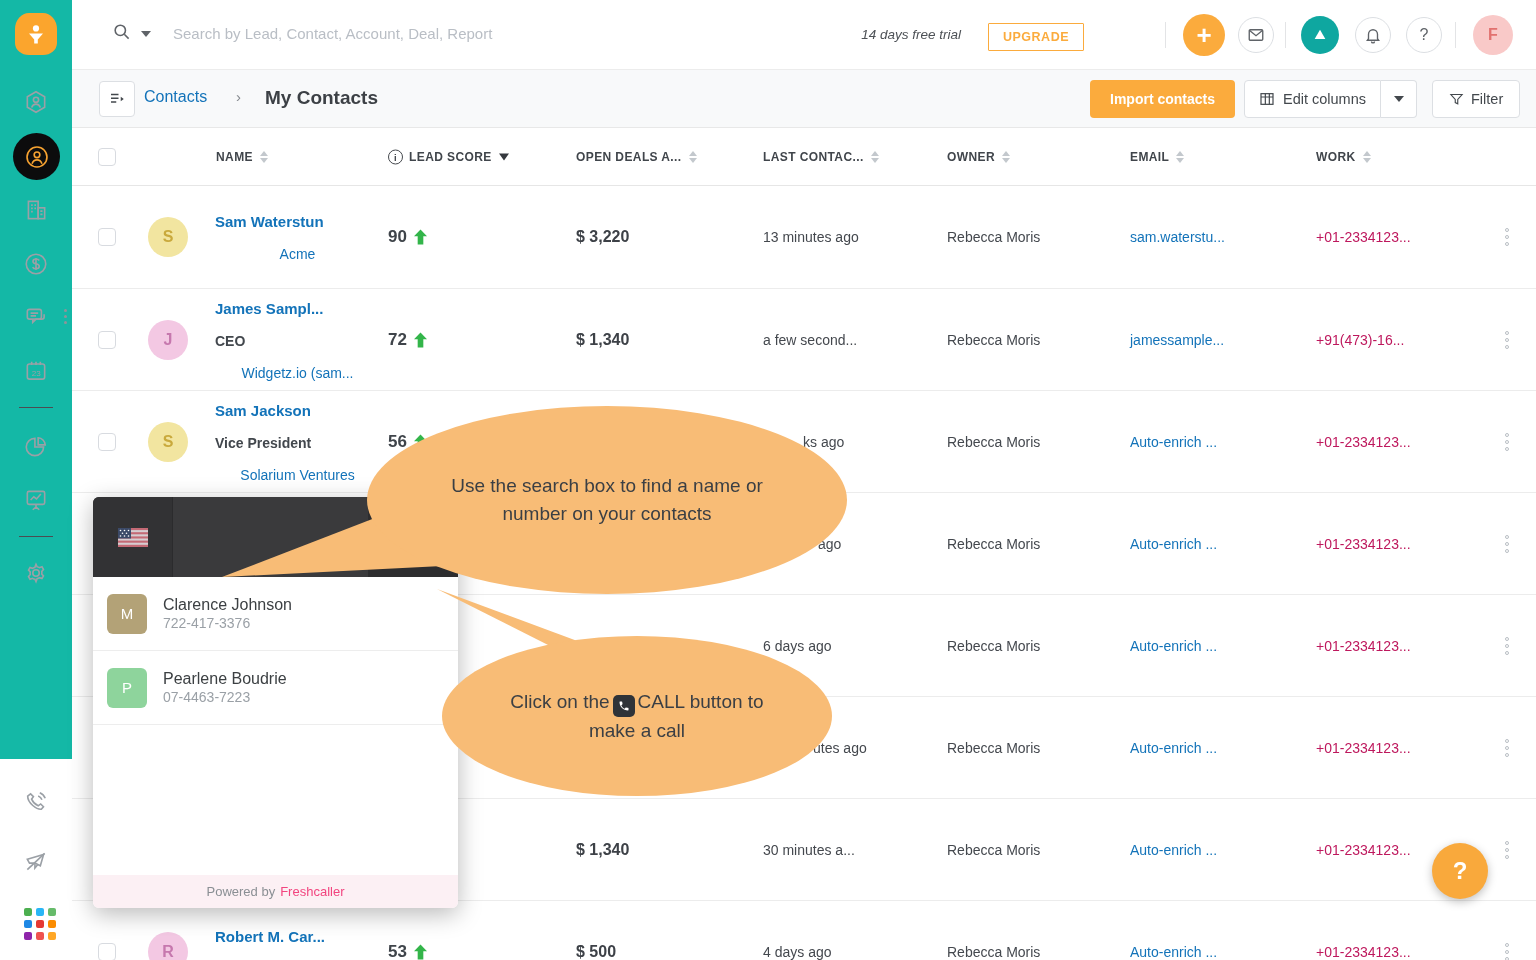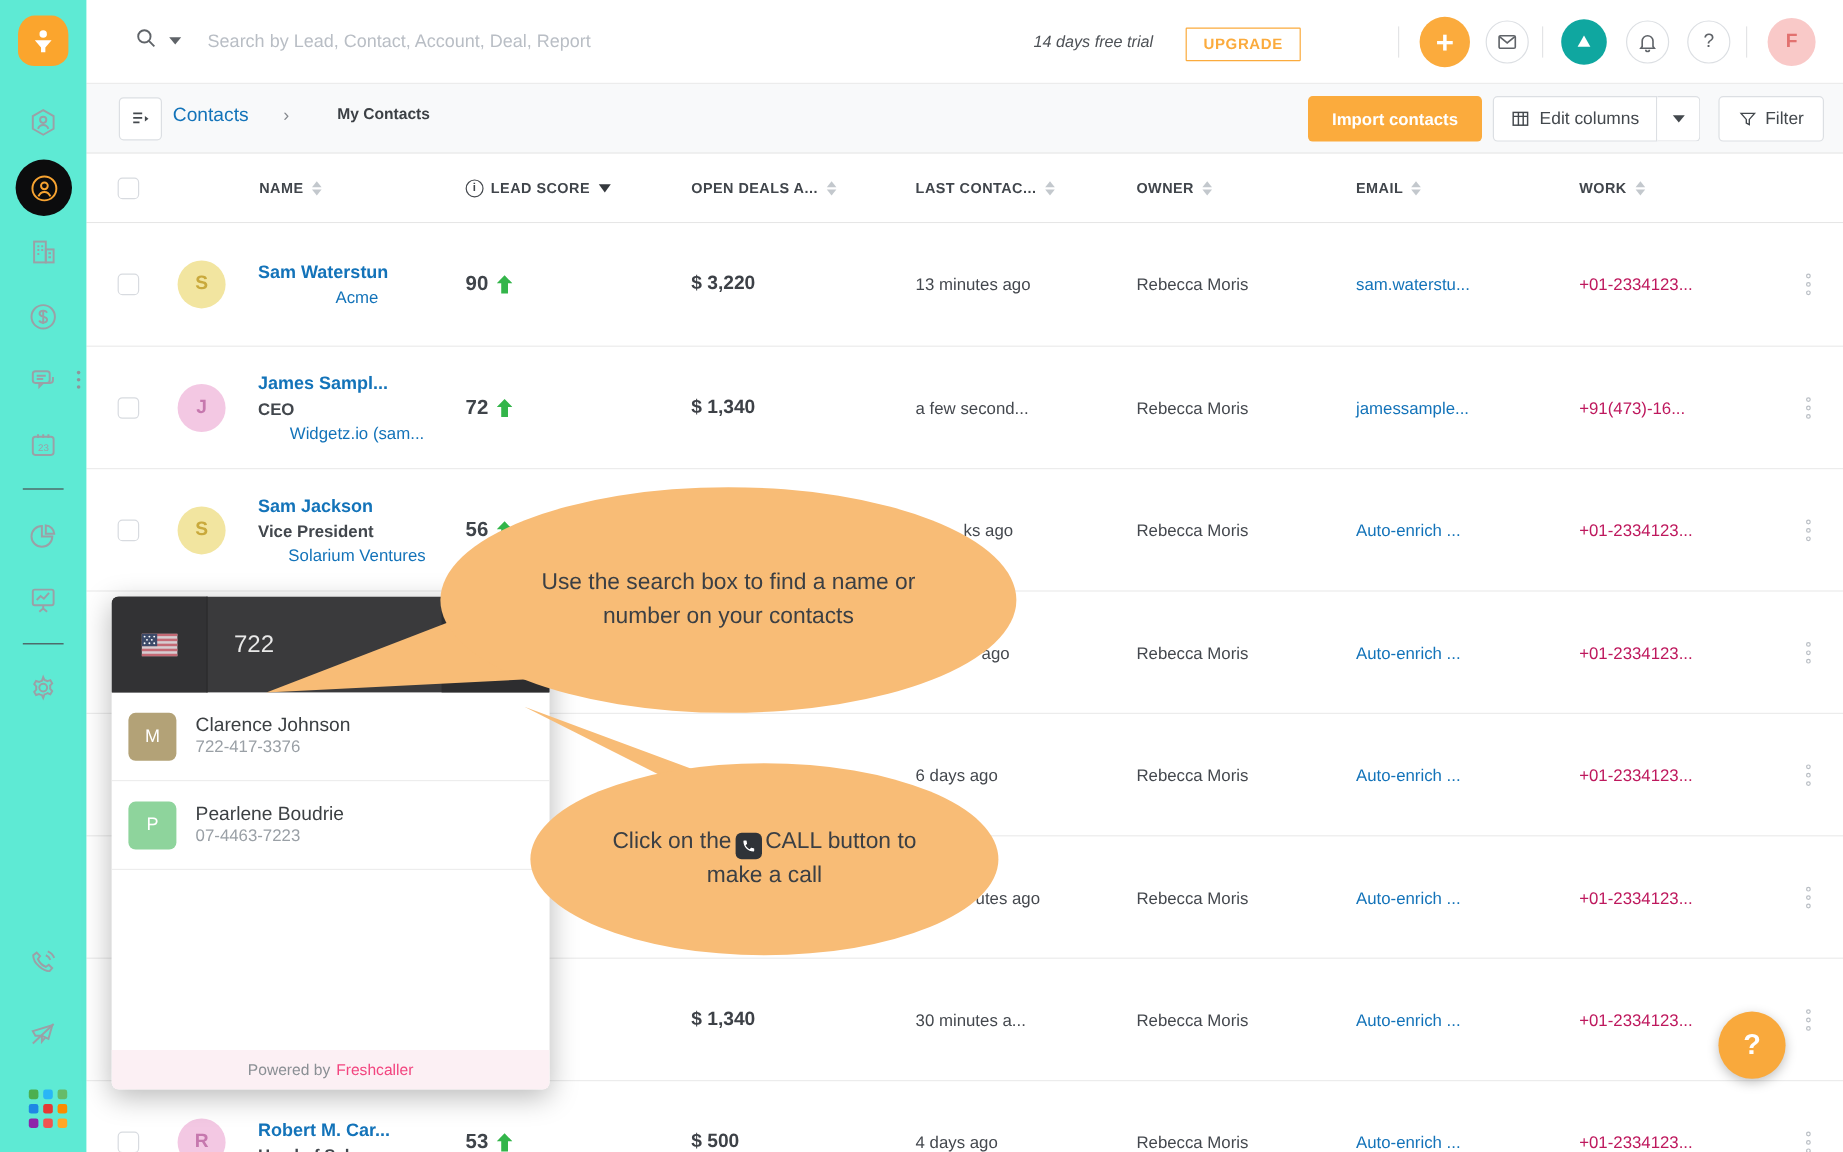--- a/index.html
+++ b/index.html
@@ -1,21 +1,21 @@
 <!DOCTYPE html>
 <html><head>
 <meta charset="utf-8">
 <style>
   * { margin:0; padding:0; box-sizing:border-box; }
   html,body { width:1536px; height:960px; overflow:hidden; background:#fff;
     font-family:"Liberation Sans", sans-serif; }
   body { position:relative; }
 
   
-  .sidebar { position:absolute; left:0; top:0; width:72px; height:960px; background:#5eead4; z-index:40; }
+  .sidebar { position:absolute; left:0; top:0; width:72px; height:759px; background:#14b8a6; z-index:40; }
   .logo { position:absolute; left:15px; top:13px; width:42px; height:42px; background:#fba52d;
     border-radius:14px 14px 14px 14px / 16px 16px 12px 12px; display:flex; align-items:center; justify-content:center; }
   .side-ic { position:absolute; left:0; width:72px; height:44px; display:flex; align-items:center; justify-content:center; }
   .side-ic svg { stroke:#9ba0a6; fill:none; stroke-width:1.5; }
   .side-active { position:absolute; left:13px; top:133px; width:47px; height:47px; background:#0c0c0d; border-radius:50%;
     display:flex; align-items:center; justify-content:center; }
   .side-active svg { stroke:#f7a331; fill:none; stroke-width:1.5; }
   .side-divider { position:absolute; left:19px; width:34px; height:1px; background:#4b4d52; }
   .chat-dots { position:absolute; left:64px; top:309px; display:flex; flex-direction:column; gap:3px; }
   .chat-dots i { width:3px; height:3px; border-radius:50%; background:#8f9499; }
@@ -39,21 +39,21 @@
     display:flex; align-items:center; justify-content:center; }
   .avatar-f { position:absolute; left:1401px; top:15px; width:40px; height:40px; border-radius:50%; background:#f9c9c8;
     color:#e2716f; font-weight:bold; font-size:16px; display:flex; align-items:center; justify-content:center; }
 
   
   .actionbar { position:absolute; left:72px; top:70px; right:0; height:58px; background:#f8f9fa; border-bottom:1px solid #e8e8e8; z-index:20; }
   .view-btn { position:absolute; left:27px; top:11px; width:36px; height:36px; background:#fff; border:1px solid #dcdfe3; border-radius:4px;
     display:flex; align-items:center; justify-content:center; }
   .crumb-parent { position:absolute; left:72px; top:18px; font-size:16px; color:#1373b9; text-decoration:none; }
   .crumb-sep { position:absolute; left:164px; top:18px; font-size:15px; color:#85898e; }
-  .crumb-current { position:absolute; left:193px; top:17px; font-size:13px; font-weight:600; color:#3c4045;margin-left:16px; }
+  .crumb-current { position:absolute; left:193px; top:17px; font-size:19px; font-weight:600; color:#3c4045; }
   .import-btn { position:absolute; left:1018px; top:10px; height:38px; padding:0 20px; background:#fbab3d; color:#fff;
     font-size:14px; font-weight:bold; border:none; border-radius:4px; }
   .editcols { position:absolute; left:1172px; top:10px; height:38px; display:flex; }
   .editcols .main { display:flex; align-items:center; gap:8px; background:#fff; border:1px solid #dcdfe3;
     border-radius:4px 0 0 4px; padding:0 14px; font-size:14.5px; color:#43484d; font-weight:500; }
   .editcols .caret { width:36px; background:#fff; border:1px solid #dcdfe3; border-left:none; border-radius:0 4px 4px 0;
     display:flex; align-items:center; justify-content:center; }
   .editcols .caret i { width:0; height:0; border-left:5px solid transparent; border-right:5px solid transparent; border-top:6px solid #43484d; }
   .filter-btn { position:absolute; left:1360px; top:10px; height:38px; display:flex; align-items:center; gap:7px;
     background:#fff; border:1px solid #dcdfe3; border-radius:4px; padding:0 16px; font-size:14.5px; color:#43484d; font-weight:500; }
@@ -72,21 +72,21 @@
   .hd-check { position:absolute; left:26px; top:50%; transform:translateY(-50%); }
 
   .rows { position:absolute; left:72px; top:186px; right:0; z-index:5; }
   .row { position:relative; height:102px; background:#fff; }
   .row + .row { border-top:1px solid #ececec; }
   .checkbox { position:absolute; left:26px; top:50%; transform:translateY(-50%); width:18px; height:18px;
     border:1.5px solid #d8dbe0; border-radius:4px; background:#fff; }
   .avatar { position:absolute; left:76px; top:50%; transform:translateY(-50%); width:40px; height:40px; border-radius:50%;
     display:flex; align-items:center; justify-content:center; }
   .av-letter { font-style:normal; font-size:16px; font-weight:bold; }
-  .namecol { position:absolute; left:143px; top:50%; transform:translateY(-50%); display:flex; flex-direction:column; gap:4px; width:165px; }
+  .namecol { position:absolute; left:143px; top:50%; transform:translateY(-50%); display:flex; flex-direction:column; gap:16px; width:165px; }
   .name { font-size:15px; font-weight:600; color:#1373b9; text-decoration:none; }
   .title { font-size:14px; color:#42474d;font-weight:bold; }
   .company { font-size:14px; color:#1373b9; text-decoration:none;text-align:center; }
   .cell { position:absolute; top:50%; transform:translateY(-50%); font-size:14px; color:#44484e; white-space:nowrap; }
   .score { left:316px; display:flex; align-items:center; gap:7px; }
   .score-val { font-size:17px; font-weight:600; color:#3f444a; }
   .deals { left:504px; font-size:16px; font-weight:600; color:#3d4147; }
   .last { left:691px; }
   .owner { left:875px; }
   .email { left:1058px; color:#1373b9; text-decoration:none; }
@@ -575,21 +575,20 @@
             <circle cx="6.5" cy="2.5" r=".8"></circle>
             <circle cx="10.5" cy="2.5" r=".8"></circle>
             <circle cx="4.5" cy="5.2" r=".8"></circle>
             <circle cx="8.5" cy="5.2" r=".8"></circle>
             <circle cx="2.5" cy="8" r=".8"></circle>
             <circle cx="6.5" cy="8" r=".8"></circle>
             <circle cx="10.5" cy="8" r=".8"></circle>
           </g>
       </svg>
     </div>
-    <input class="dial-input" value="722" style="">
     <button class="call-btn">
       <svg width="17" height="17" viewBox="0 0 24 24">
           <path fill="#fff" d="M6.6 10.8c1.5 2.8 3.8 5.1 6.6 6.6l2.2-2.2c.3-.3.7-.4 1-.2 1.1.4 2.3.6 3.6.6.6 0 1 .4 1 1V20c0 .6-.4 1-1 1C10.6 21 3 13.4 3 4c0-.6.4-1 1-1h3.5c.6 0 1 .4 1 1 0 1.2.2 2.4.6 3.6.1.3 0 .7-.2 1z"></path>
         </svg>
       <span>CALL</span>
     </button>
   </div>
   <div class="dial-list">
     <div class="dial-item">
       <span class="d-avatar" style="background:#b3a277">M</span>

